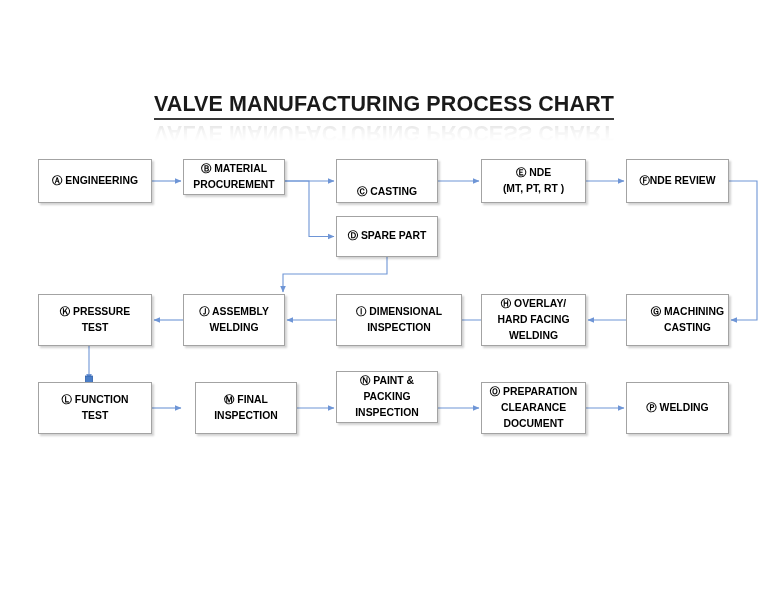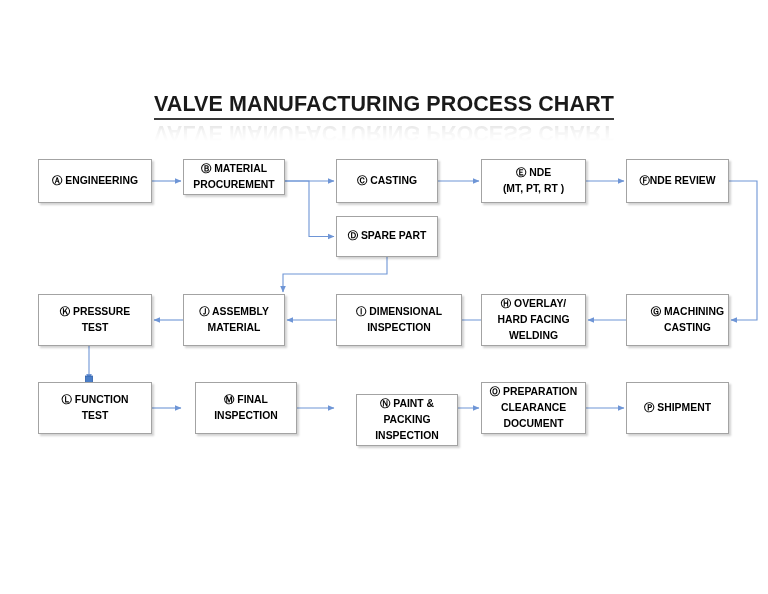--- a/index.html
+++ b/index.html
@@ -97,21 +97,21 @@
   </svg>
 
   <div id="node-layer">
       <div class="node" style="left: 38px; top: 159px; width: 114px; height: 44px;">
         <span class="lbl">Ⓐ ENGINEERING</span>
       </div>
       <div class="node" style="left: 183px; top: 159px; width: 102px; height: 36px;">
         <span class="lbl">Ⓑ MATERIAL
 PROCUREMENT</span>
       </div>
-      <div class="node" style="left: 336px; top: 159px; width: 102px; height: 44px;">
+      <div class="node" style="left: 336px; top: 159px; width: 102px; height: 44px; align-items: flex-end;">
         <span class="lbl">Ⓒ CASTING</span>
       </div>
       <div class="node" style="left: 336px; top: 216px; width: 102px; height: 41px;">
         <span class="lbl">Ⓓ SPARE PART</span>
       </div>
       <div class="node" style="left: 481px; top: 159px; width: 105px; height: 44px;">
         <span class="lbl">Ⓔ NDE
 (MT, PT, RT )</span>
       </div>
       <div class="node" style="left: 626px; top: 159px; width: 103px; height: 44px;">
@@ -125,41 +125,41 @@
         <span class="lbl">Ⓗ OVERLAY/
 HARD FACING
 WELDING</span>
       </div>
       <div class="node" style="left: 336px; top: 294px; width: 126px; height: 52px;">
         <span class="lbl">Ⓘ DIMENSIONAL
 INSPECTION</span>
       </div>
       <div class="node" style="left: 183px; top: 294px; width: 102px; height: 52px;">
         <span class="lbl">Ⓙ ASSEMBLY
-MATERIAL</span>
+WELDING</span>
       </div>
       <div class="node" style="left: 38px; top: 294px; width: 114px; height: 52px;">
         <span class="lbl">Ⓚ PRESSURE
 TEST</span>
       </div>
       <div class="node" style="left: 38px; top: 382px; width: 114px; height: 52px;">
         <span class="lbl">Ⓛ FUNCTION
 TEST</span>
       </div>
       <div class="node" style="left: 183px; top: 382px; width: 102px; height: 52px; margin-left: 12px;">
         <span class="lbl">Ⓜ FINAL
 INSPECTION</span>
       </div>
-      <div class="node" style="left: 336px; top: 394px; width: 102px; height: 52px; margin-left: 20px;">
+      <div class="node" style="left: 336px; top: 371px; width: 102px; height: 52px;">
         <span class="lbl">Ⓝ PAINT &amp;
 PACKING
 INSPECTION</span>
       </div>
       <div class="node" style="left: 481px; top: 382px; width: 105px; height: 52px;">
         <span class="lbl">Ⓞ PREPARATION
 CLEARANCE
 DOCUMENT</span>
       </div>
       <div class="node" style="left: 626px; top: 382px; width: 103px; height: 52px;">
-        <span class="lbl">Ⓟ SHIPMENT</span>
+        <span class="lbl">Ⓟ WELDING</span>
       </div>
     </div>
 </div>
 
 </body></html>

